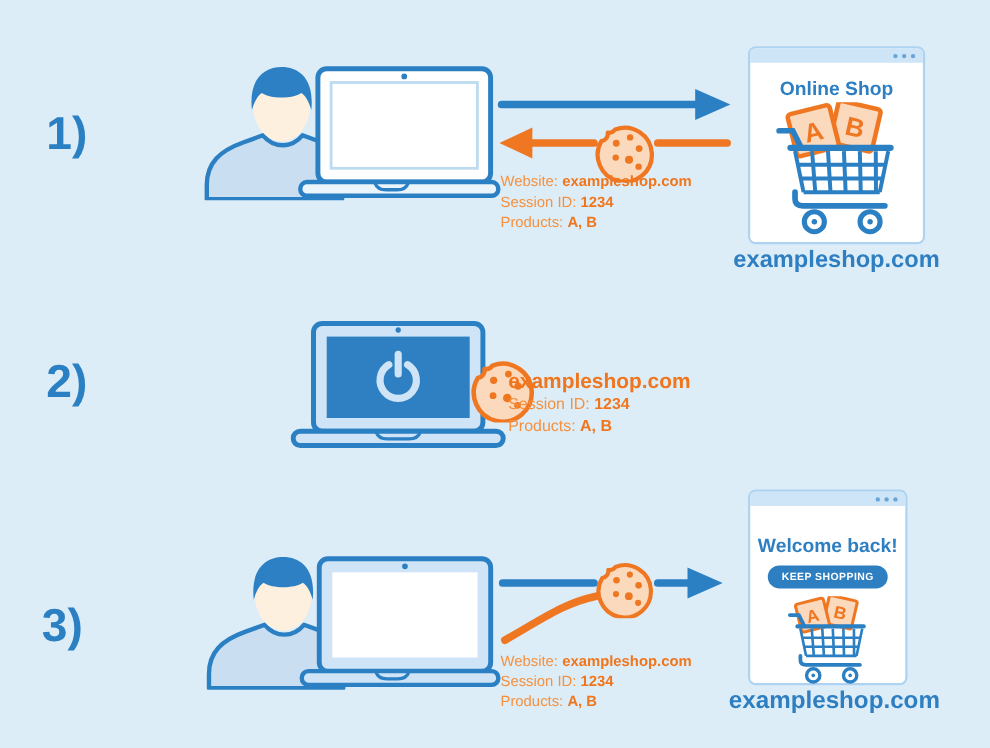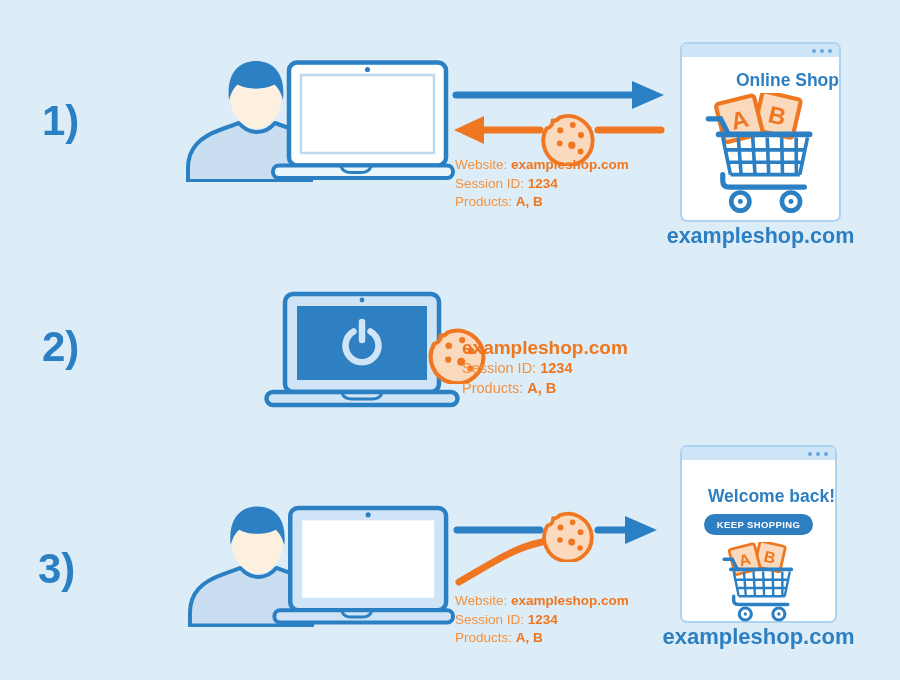--- a/index.html
+++ b/index.html
@@ -33,21 +33,21 @@
     border:2.5px solid #aed3f0; border-radius:7px;
     box-sizing:border-box;
   }
   .browser-top {
     height:13px; background:#cde5f7;
     border-radius:4px 4px 0 0; position:relative;
   }
   .browser-dots { position:absolute; right:7px; top:4.5px; display:flex; gap:3.5px; }
   .browser-dots i { width:4.5px; height:4.5px; border-radius:50%; background:#6aa5d8; }
   .shop-title {
-    text-align:right; color:#2e7fc2; font-weight:bold;
+    text-align:center; color:#2e7fc2; font-weight:bold;
     font-size:17.5px;
   }
   .cart-wrap { display:flex; justify-content:center; }
   .btn-row { display:flex; justify-content:center; margin-top:7px; }
   .pill-btn {
     background:#2e7fc2; color:#ffffff; border:none;
     font-family:inherit; font-size:9.5px; font-weight:bold;
     letter-spacing:0.4px; padding:5px 13px; border-radius:13px;
   }
   .site-caption {
@@ -216,21 +216,21 @@
           <circle cx="44" cy="45" r="3"></circle>
       </g>
     </svg>
 
     <div class="cookie-info" style="left:455px; top:592px; width:225px;">
       <div><span>Website:</span> <b>exampleshop.com</b></div>
       <div><span>Session ID:</span> <b>1234</b></div>
       <div><span>Products:</span> <b>A, B</b></div>
     </div>
 
-    <div class="browser" style="left:680px; top:445px; width:157px; height:178px;">
+    <div class="browser" style="left:680px; top:445px; width:145px; height:178px;">
       <div class="browser-top">
         <span class="browser-dots">
             <i></i>
             <i></i>
             <i></i>
           </span>
       </div>
       <div class="shop-title" style="margin-top:26px;">Welcome back!</div>
       <div class="btn-row">
         <button class="pill-btn">KEEP SHOPPING</button>

